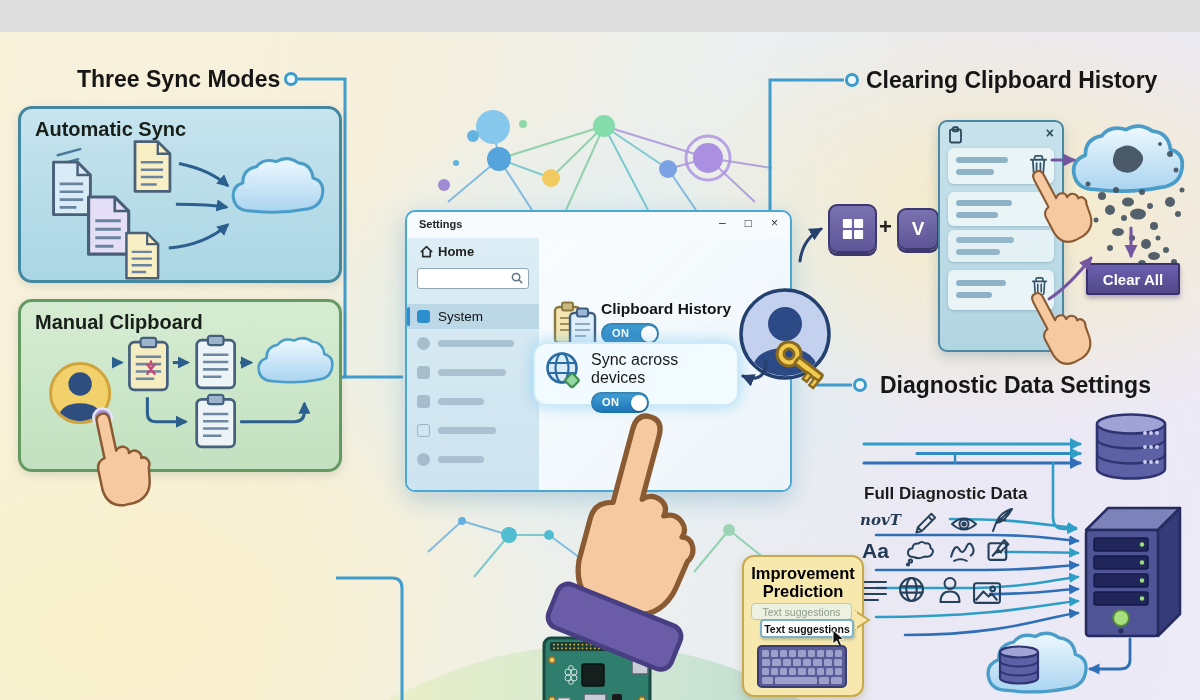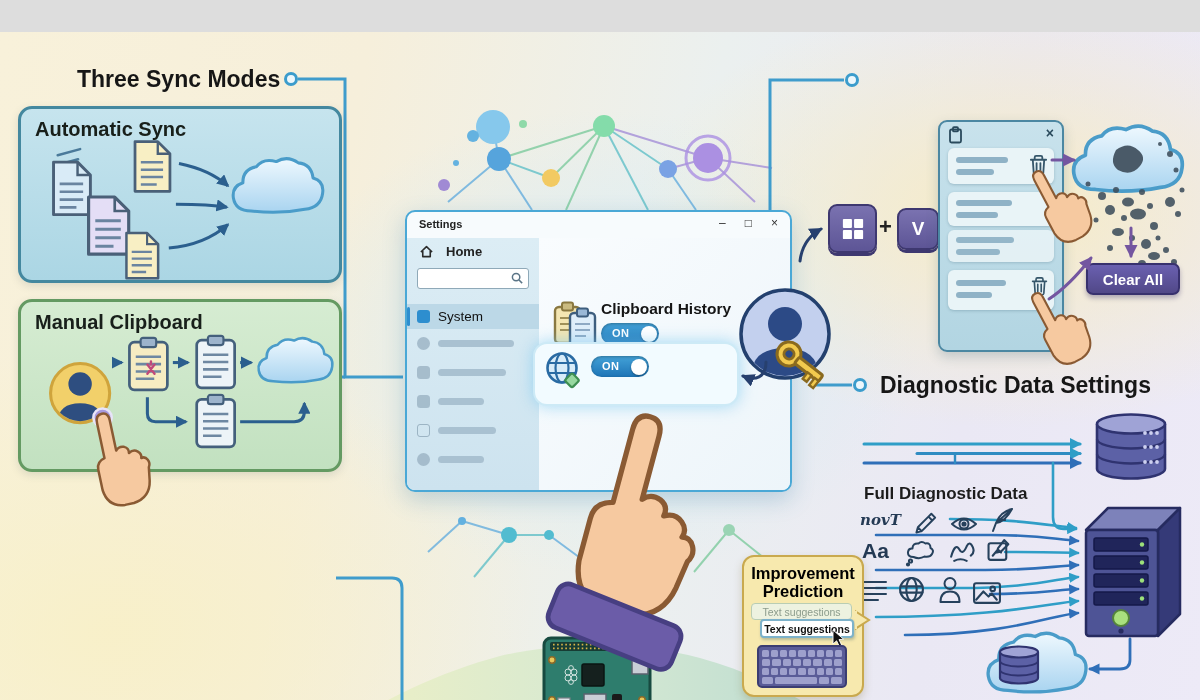--- a/index.html
+++ b/index.html
@@ -27,21 +27,21 @@
   #box-disabled{top:457px;height:177px;background:linear-gradient(180deg,#ebe7bf,#ded9a9);border:3px solid #b1a254}
   .box-art{position:absolute;left:0;top:0;width:100%;height:100%}
   
   #win{position:absolute;left:405px;top:178px;width:383px;height:278px;background:#f7fbfd;
     border:2.5px solid #4aa8d6;border-radius:10px;box-shadow:0 8px 22px rgba(70,130,170,.28)}
   #win .titlebar{position:relative;height:26px}
   #win .win-title{position:absolute;left:12px;top:6px;font-size:11px;font-weight:bold;color:#222}
   #win .controls{position:absolute;right:12px;top:4px;display:flex;gap:19px;font-size:12px;color:#333}
   #win .controls span{cursor:default}
   #sidebar{position:absolute;left:0;top:26px;bottom:0;width:132px;background:linear-gradient(180deg,#dcedf5,#cde3ef);border-bottom-left-radius:8px}
-  .side-home{display:flex;align-items:center;gap:12px;padding:6px 0 4px 12px}
+  .side-home{display:flex;align-items:center;gap:4px;padding:6px 0 4px 12px}
   .side-home .lbl{font-size:13px;font-weight:600;color:#222}
   .side-search{position:relative;margin:5px 10px 0 10px;height:19px;background:#fff;border:1px solid #8fa9b8;border-radius:3px}
   .side-search input{width:100%;height:100%;border:0;background:transparent;outline:none;font-size:10px;padding:0 18px 0 5px;box-sizing:border-box}
   .side-search svg{position:absolute;right:4px;top:3px}
   .side-system{position:relative;margin-top:15px;height:25px;background:#bcd8e7;display:flex;align-items:center;gap:8px}
   .side-system::before{content:"";position:absolute;left:0;top:3px;bottom:3px;width:3px;background:#2d8ecf;border-radius:2px}
   .sys-icon{width:13px;height:13px;background:#2d8ecf;border-radius:3px;margin-left:10px}
   .side-system .lbl{font-size:13.5px;color:#111}
   .sk-row{display:flex;align-items:center;gap:8px;padding:8px 0 8px 10px}
   .sk-icon{width:13px;height:13px;border-radius:50%;background:#9db5c6;flex:none;opacity:.85}
@@ -72,21 +72,21 @@
   
   #clip-panel{position:absolute;left:938px;top:88px;width:122px;height:228px;
     background:linear-gradient(180deg,#c8e2ec,#b2d5e2);border:2.5px solid #4b87a2;border-radius:9px;
     box-shadow:0 5px 12px rgba(60,100,120,.25)}
   #clip-panel .cp-head{position:relative;height:24px}
   #clip-panel .cp-close{position:absolute;right:8px;top:3px;font-size:14px;font-weight:bold;color:#2a4a5c}
   .cp-card{position:absolute;left:8px;width:106px;background:#e9f4f7;border-radius:6px;box-shadow:0 1px 3px rgba(40,80,100,.25)}
   .cp-card .bar{position:absolute;left:8px;height:6px;border-radius:3px;background:#8fb2c6}
   .cp-trash{position:absolute;right:5px;top:6px}
   
-  #clear-btn{position:absolute;left:1086px;top:231px;width:90px;height:28px;border-radius:7px;
+  #clear-btn{position:absolute;left:1086px;top:231px;width:90px;height:28px;border-radius:2px;
     background:linear-gradient(180deg,#6a60b0,#514888);border:2px solid #38316e;color:#fff;
     font-size:15px;font-weight:600;display:flex;align-items:center;justify-content:center;
     box-shadow:0 3px 5px rgba(50,40,100,.35)}
   
   #lbl-basic{left:864px;top:382px}
   #lbl-full{left:864px;top:452px}
   .glyph-item{position:absolute;color:#243a54}
   .gicon{position:absolute}
   .gicon svg{stroke:#26415c;fill:none;stroke-width:2;stroke-linecap:round;stroke-linejoin:round}
   
@@ -243,20 +243,21 @@
       <path d="M876,538 H985 C1040,538 1052,534 1078,533" stroke="#2f6fb8" stroke-width="2.6" marker-end="url(#mks)"></path>
       <path d="M876,556 H960 C1030,556 1055,547 1078,545" stroke="#2f9ec7" stroke-width="2.6" marker-end="url(#mkt)"></path>
       <path d="M990,562 C1040,562 1055,558 1078,557" stroke="#2f6fb8" stroke-width="2.6" marker-end="url(#mks)"></path>
       <path d="M876,585 C1000,585 1050,571 1078,569" stroke="#2f9ec7" stroke-width="2.6" marker-end="url(#mkt)"></path>
       <path d="M905,603 C1010,603 1052,583 1078,581" stroke="#2f6fb8" stroke-width="2.6" marker-end="url(#mks)"></path>
       <path d="M1130,607 V628 Q1130,637 1120,637 H1090" stroke="#2f6fb8" stroke-width="2.8" marker-end="url(#mks)"></path>
     </g>
   </svg>
 
   <div class="h-title" id="h-sync">Three Sync Modes</div>
+  <div class="h-title" id="h-clear">Clearing Clipboard History</div>
   <div class="h-title" id="h-diag">Diagnostic Data Settings</div>
 
   <div class="mode-box" id="box-auto">
     <div class="title">Automatic Sync</div>
     <svg class="box-art" viewBox="0 0 312 165">
       <g stroke="#4a7a9a" stroke-width="2.5" stroke-linecap="round">
           <path d="M36,44 L58,38 M34,54 L56,48 M36,64 L50,60"></path>
         </g>
       <use href="#doc" x="28" y="48" width="44" height="57" style="color:#d9ebf7"></use>
       <use href="#doc" x="62" y="82" width="48" height="62" style="color:#e4def6"></use>
@@ -376,20 +377,21 @@
       <div id="sync-card">
         <span>
           <svg width="40" height="40" viewBox="0 0 40 40">
             <circle cx="19" cy="17" r="14.5" fill="#d8ecf9" stroke="#2a6ba3" stroke-width="2.6"></circle>
             <ellipse cx="19" cy="17" rx="6.5" ry="14.5" fill="none" stroke="#2a6ba3" stroke-width="2.2"></ellipse>
             <path d="M5,12 H33 M5,22 H33" stroke="#2a6ba3" stroke-width="2.2" fill="none"></path>
             <rect x="24" y="24" width="10.5" height="10.5" rx="2" transform="rotate(45 29 29)" fill="#97d8a0" stroke="#3f8f52" stroke-width="2.2"></rect>
           </svg>
         </span>
         <div>
+          <div class="lbl">Sync across devices</div>
           <div class="toggle">
             <span class="on">ON</span>
               <span class="knob"></span>
           </div>
         </div>
       </div>
     </div>
   </div>
 
   <div class="abs" id="avatar">

